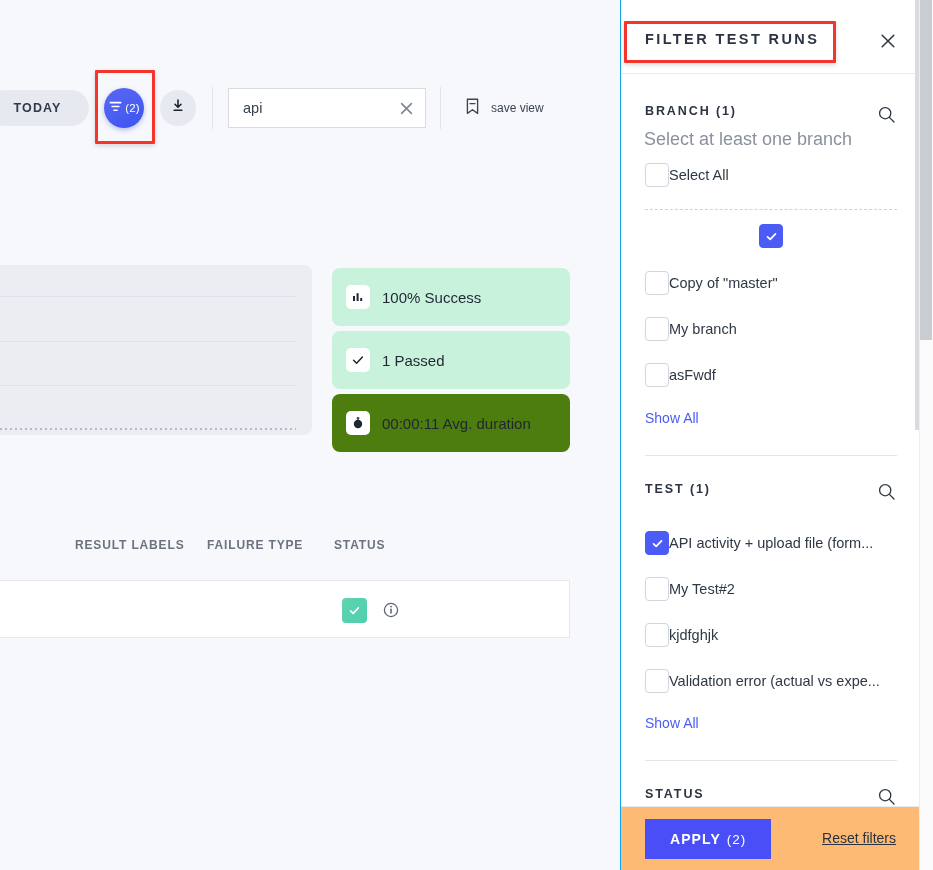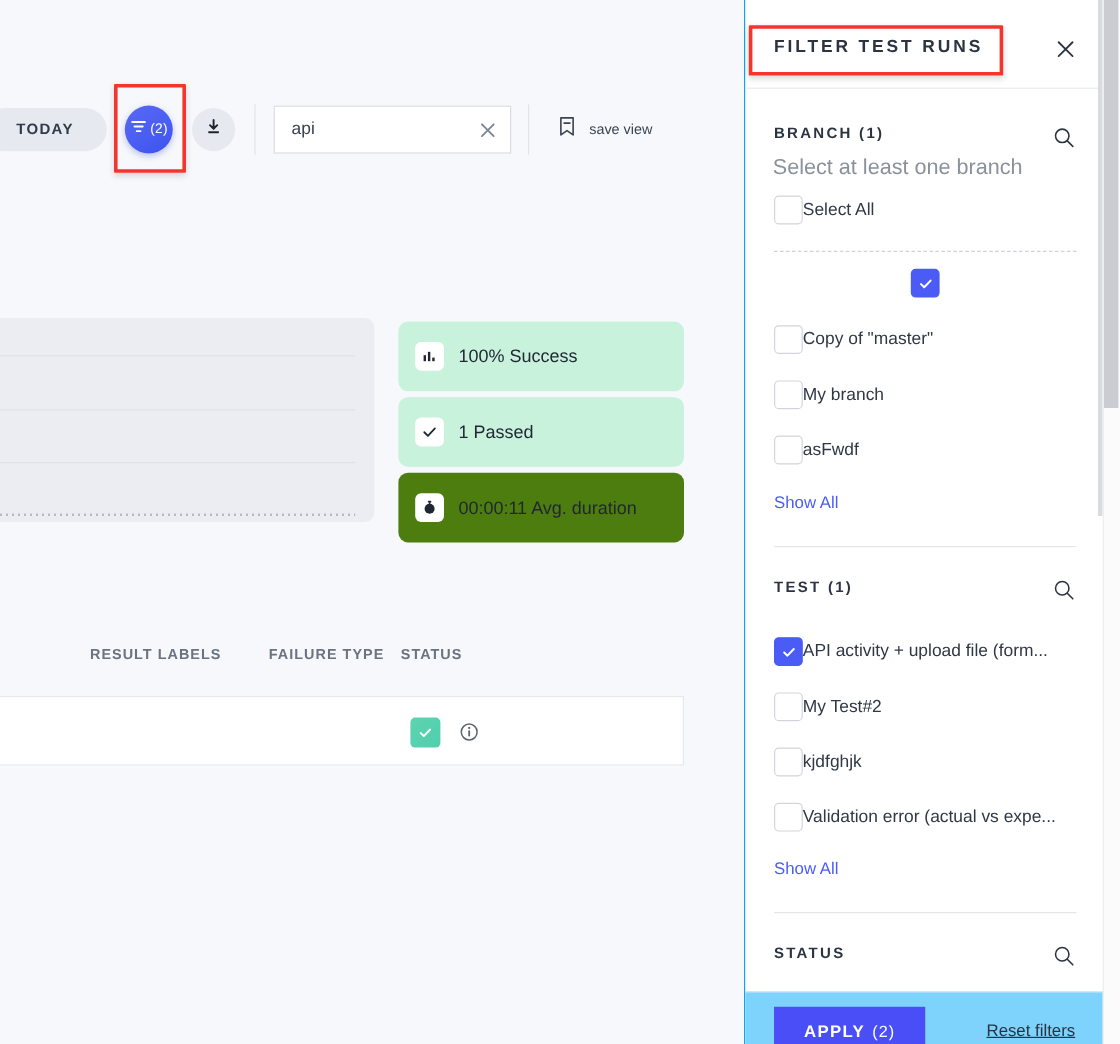--- a/index.html
+++ b/index.html
@@ -147,21 +147,21 @@
     left: 0; top: 538px;
     width: 620px; height: 20px; padding-left: 16px;
   }
   .th {
     position: absolute;
     font-size: 12px; font-weight: bold; letter-spacing: .85px;
     color: #6b7380;
     white-space: nowrap;
   }
   #th0 { left: 75px; }
-  #th1 { left: 207px; margin-left: 17px; }
+  #th1 { left: 207px; }
   #th2 { left: 334px; }
 
   .table-row {
     position: absolute;
     left: -8px; top: 580px;
     width: 578px; height: 58px;
     background: #fff;
     border: 1px solid #e6e8ec;
   }
   .row-status {
@@ -249,22 +249,22 @@
     position: absolute; left: 24px; width: 252px; height: 0;
     border-top: 1px solid #e4e6ea;
   }
   .showall {
     position: absolute; left: 24px;
     font-size: 14px; color: #4a5cf5; cursor: pointer;
   }
 
   .panel-foot {
     position: absolute; left: 0; bottom: 0;
-    width: 299px; height: 44px;
-    background: #7dd3fc;
+    width: 299px; height: 64px;
+    background: #fdba74;
     border-top: 1px solid #e8eaee;
   }
   .apply-btn {
     position: absolute; left: 24px; top: 12px;
     width: 126px; height: 40px;
     background: #4a4ef7;
     border: none;
     color: #fff;
     font-family: "Liberation Sans", sans-serif;
     font-size: 14px; letter-spacing: .9px;

